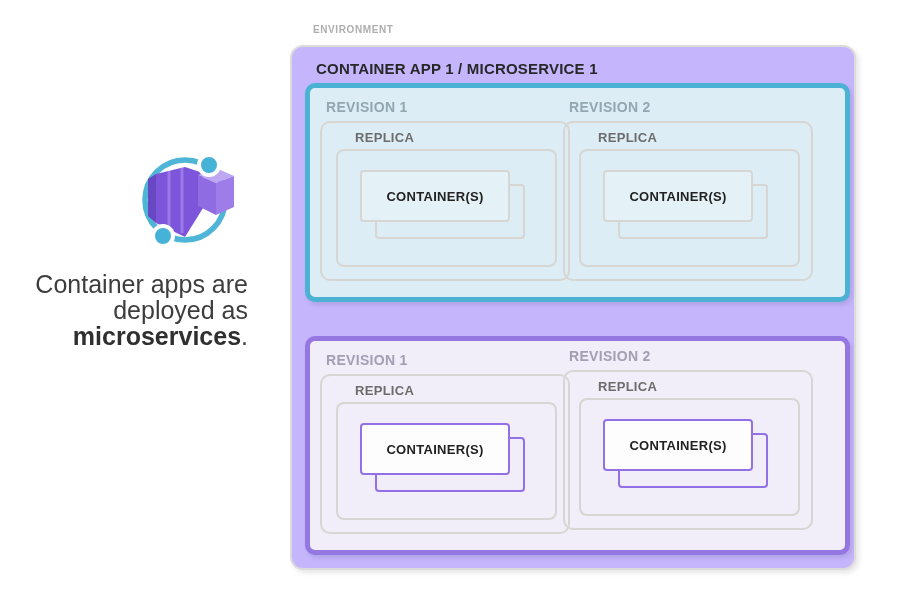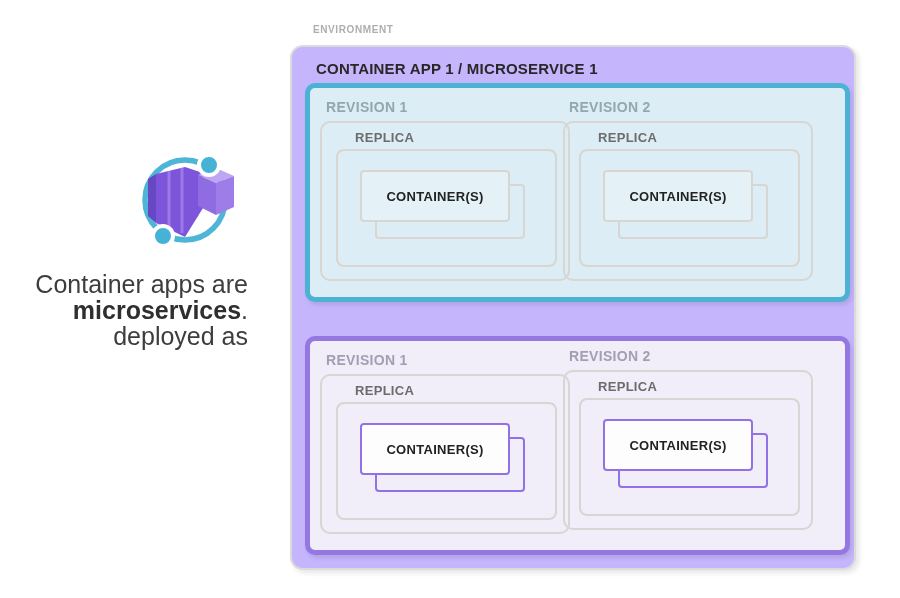--- a/index.html
+++ b/index.html
@@ -105,22 +105,22 @@
       <polygon points="84,38 102,31 102,62 84,70" fill="#9e7de8"></polygon>
       <polygon points="66,30 84,38 84,70 66,61" fill="#8f6ce2"></polygon>
 
       <circle cx="77" cy="20" r="10" fill="#45b2d6" stroke="#ffffff" stroke-width="4"></circle>
       <circle cx="31" cy="91" r="10" fill="#45b2d6" stroke="#ffffff" stroke-width="4"></circle>
     </svg>
   </div>
 
   <div class="caption">
     <div>Container apps are</div>
+    <div>deployed as</div>
     <div><b>microservices</b><span>.</span></div>
-    <div>deployed as</div>
   </div>
 
   <div class="env-label">ENVIRONMENT</div>
 
   <div class="env-box">
 
     <div class="app-title t1">CONTAINER APP 1 / MICROSERVICE 1</div>
 
     <div class="app-box teal">
       <div class="revision rev-col-1">

